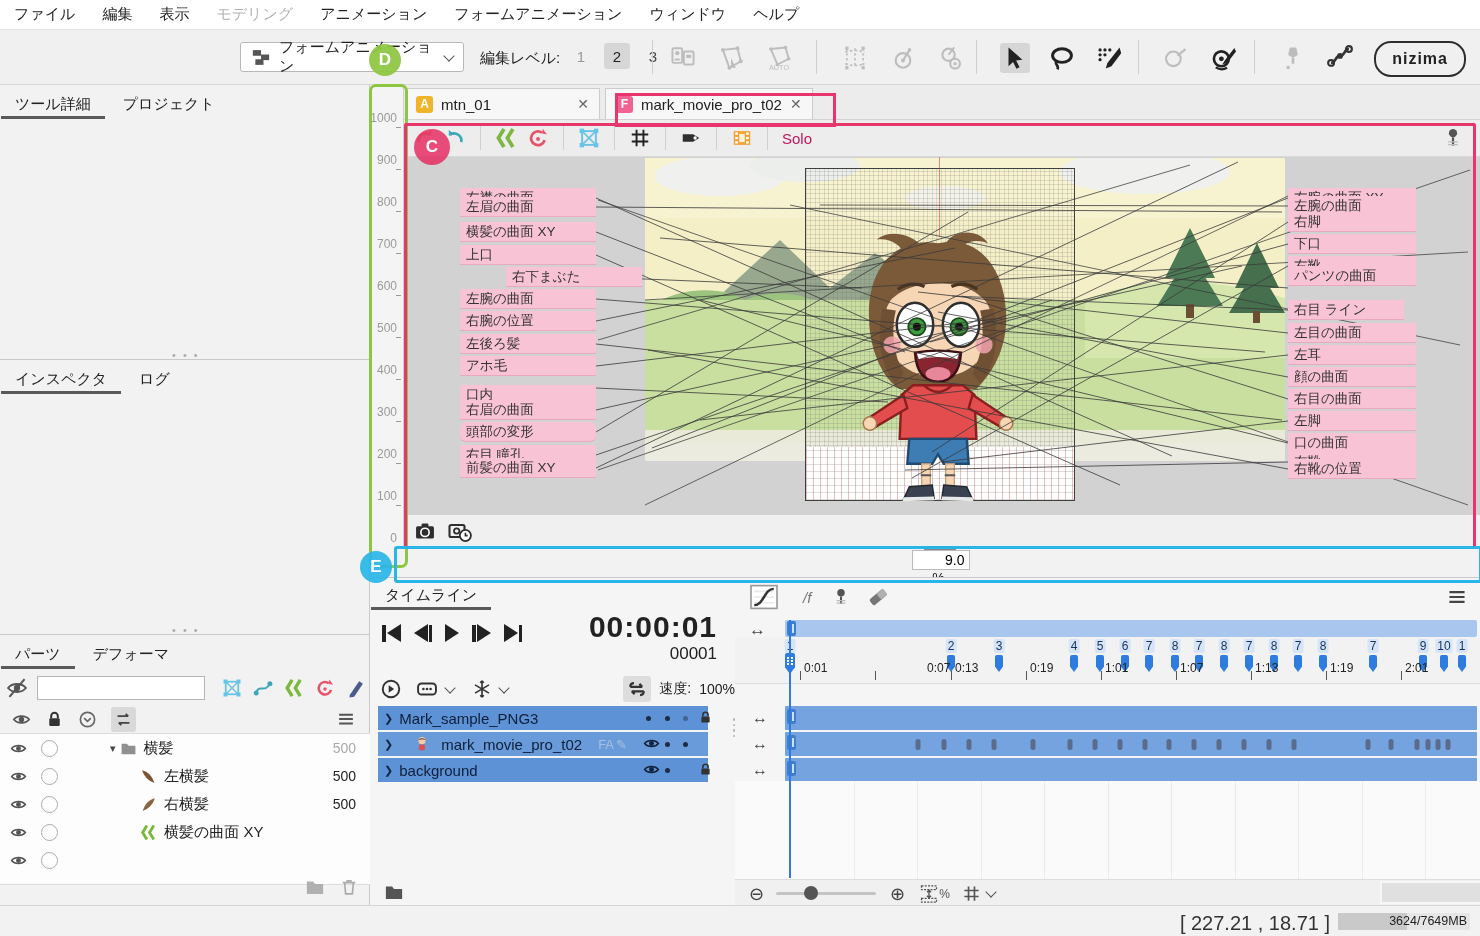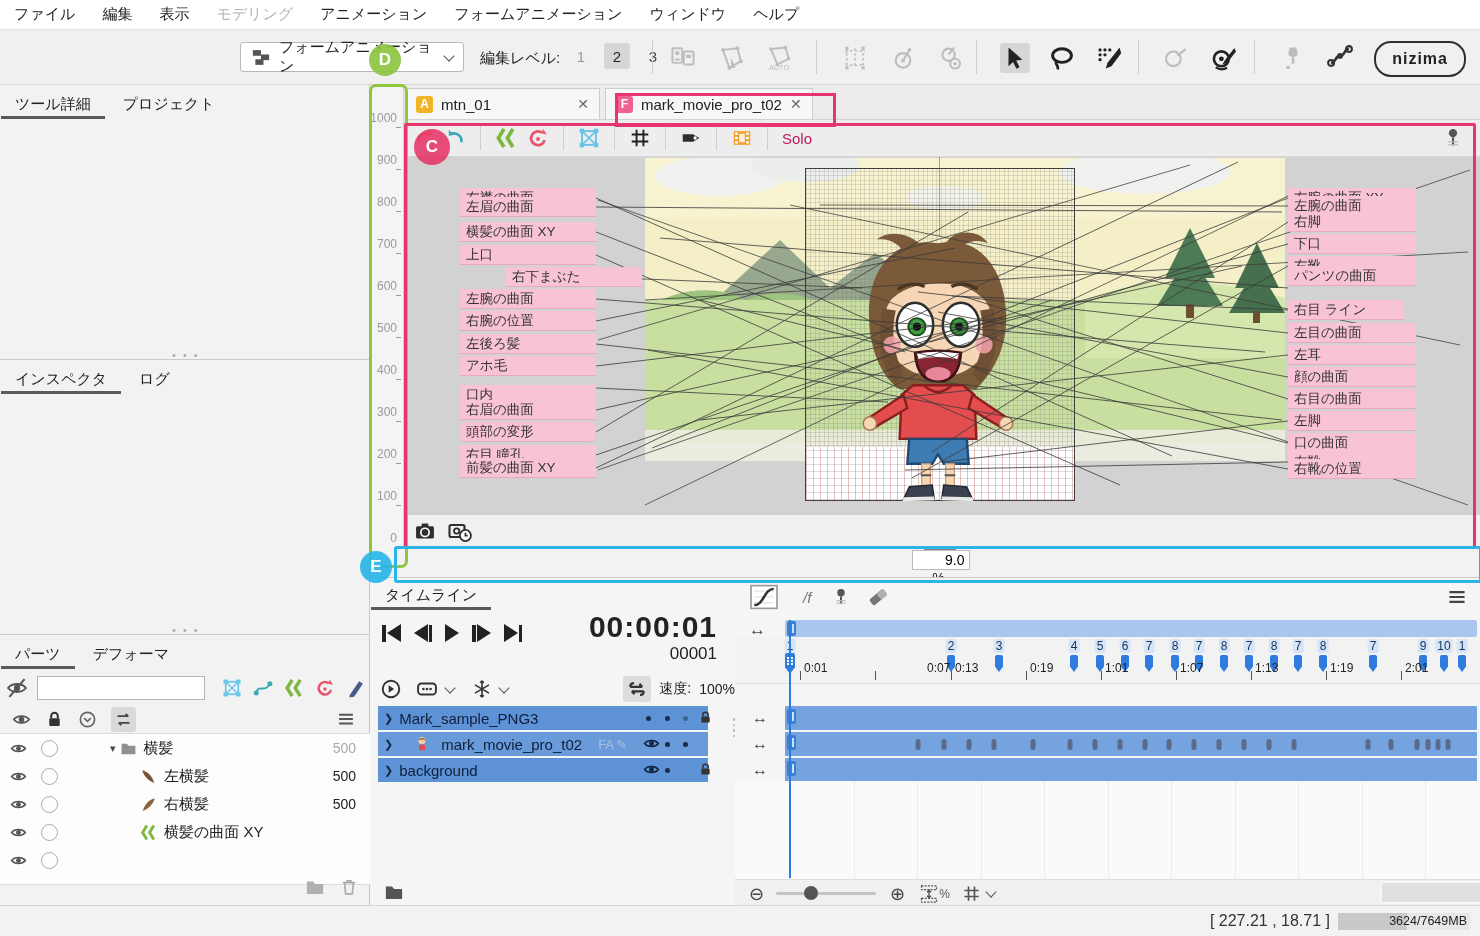--- a/index.html
+++ b/index.html
@@ -115,21 +115,21 @@
   #tl-lower{position:absolute;left:0;top:203px;width:745px;height:98px;background:#fafafa;overflow:hidden;}
   .colline{position:absolute;top:0;width:1px;height:98px;background:#ececeb;}
   #tl-bottombar{position:absolute;left:0;top:301px;width:745px;height:27px;background:#f0f0f0;border-top:1px solid #ddd;display:flex;align-items:center;}
   #tl-scroll{position:absolute;left:645px;top:303px;width:465px;height:23px;background:#f7f7f7;}
   #tl-scroll .hdl{position:absolute;left:2px;top:2px;width:180px;height:19px;background:#e0e0e0;}
   
   .vdots{position:absolute;width:8px;display:flex;flex-direction:column;gap:3px;align-items:center;}
   .vdots i{width:2.5px;height:2.5px;border-radius:50%;background:#b5b5b5;}
   
   #statusbar{left:0;top:905px;width:1480px;height:31px;background:#f2f2f2;border-top:1px solid #d5d5d5;box-sizing:border-box;}
-  #coords{position:absolute;right:150px;top:6px;font-size:16px;color:#333;}
+  #coords{position:absolute;right:150px;top:6px;font-size:20px;color:#333;}
   #membar{position:absolute;right:10px;top:7px;width:132px;height:17px;background:#e6e6e6;}
   #membar .fill{position:absolute;left:0;top:0;height:100%;width:52%;background:#c9c9c9;}
   #membar .txt{position:absolute;right:3px;top:1px;font-size:12.5px;color:#222;}
   
   .ann-rect{position:absolute;border-style:solid;background:transparent;pointer-events:none;z-index:40;}
   .ann-circle{position:absolute;border-radius:50%;display:flex;align-items:center;justify-content:center;
               color:#fff;font-size:17px;z-index:41;pointer-events:none;font-weight:bold;}
 </style>
 </head>
 <body>

